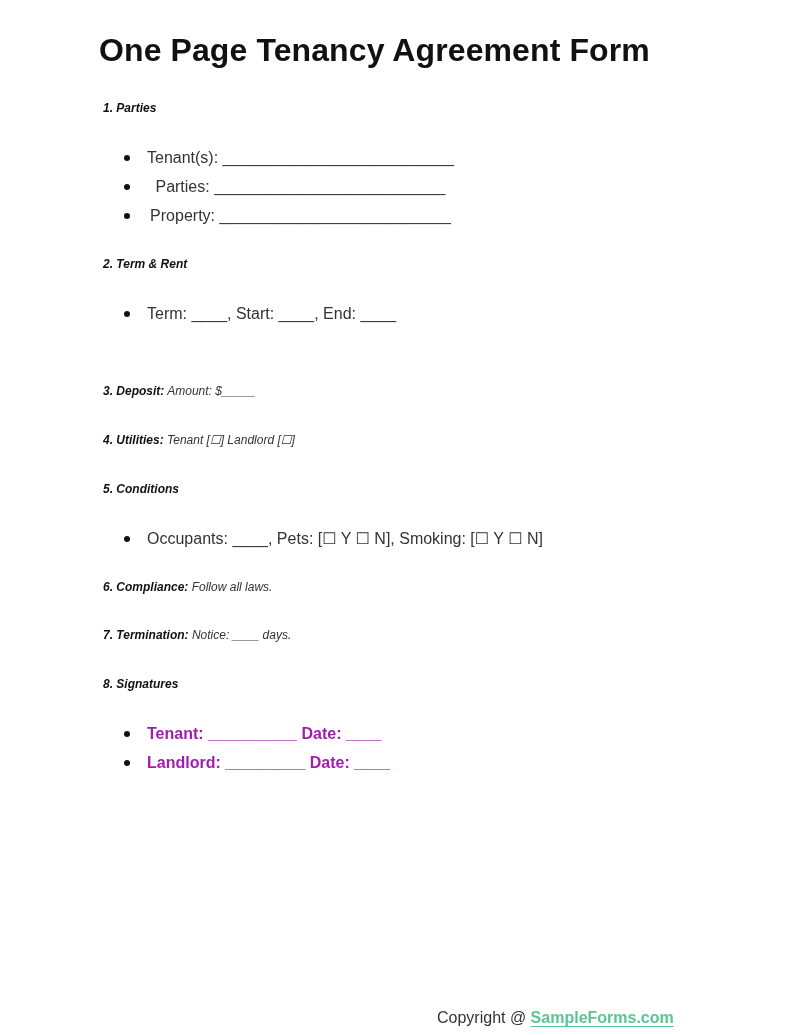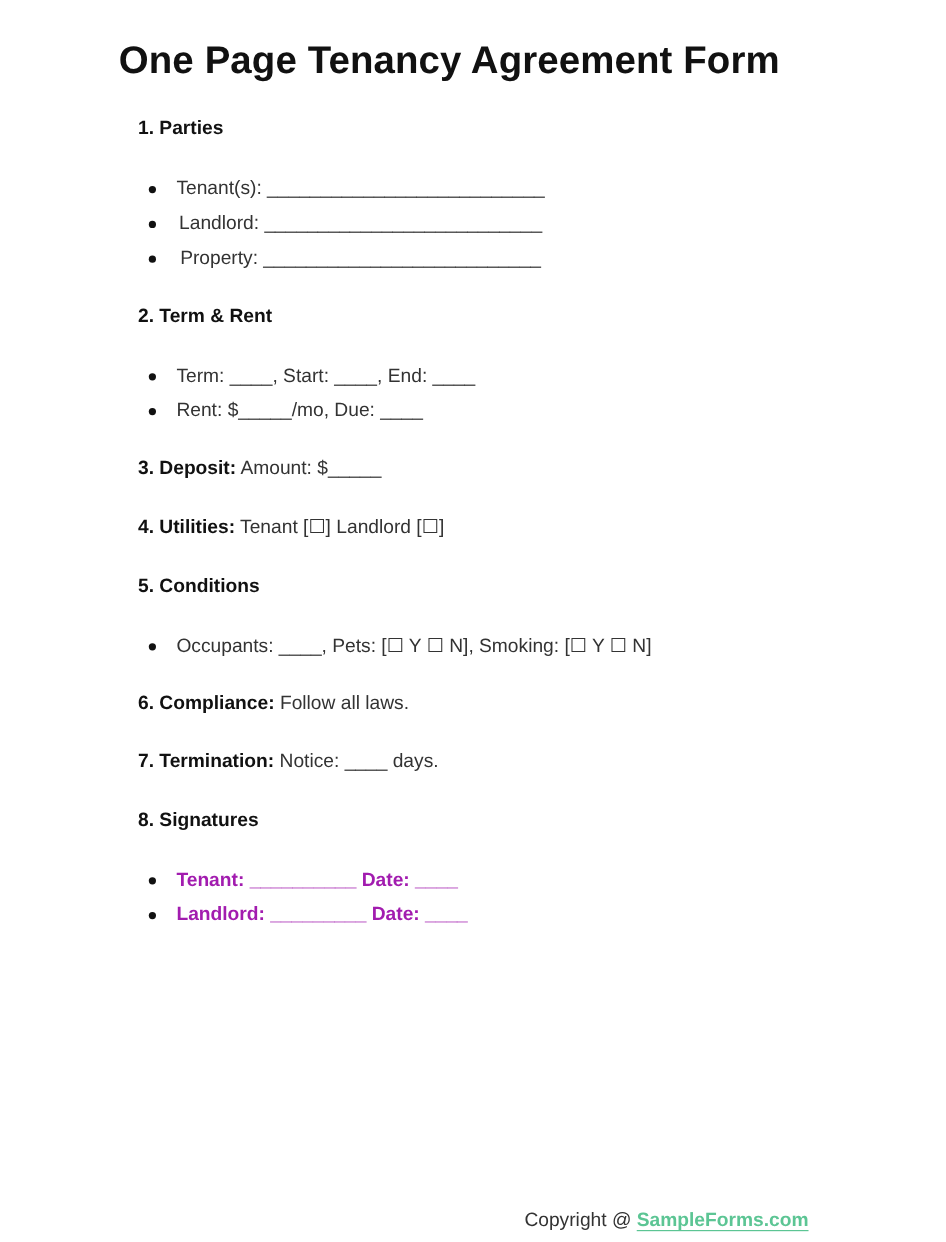--- a/index.html
+++ b/index.html
@@ -6,21 +6,21 @@
     body {
       width: 788px; height: 1035px; position: relative; overflow: hidden;
       font-family: "Liberation Sans", sans-serif; color: #333333;
     }
     .page { position: absolute; left: 99px; top: 0; width: 640px; }
     h1 {
       margin: 0; position: absolute; top: 32px; left: 0;
       font-size: 32px; font-weight: bold; color: #111111; white-space: nowrap;
       letter-spacing: 0.1px;
     }
-    .sec { position: absolute; left: 16px; font-size: 16px; line-height: 20px; white-space: nowrap; color: #333; }
+    .sec { position: absolute; left: 4px; font-size: 12px; line-height: 20px; white-space: nowrap; color: #333; font-style: italic; }
     .sec b { color: #111; font-weight: bold; }
     ul { margin: 0; padding: 0; list-style: none; position: absolute; left: 0; }
     li { position: relative; padding-left: 48px; font-size: 16px; line-height: 29px; height: 29px; white-space: nowrap; color: #333; }
     li .bullet { position: absolute; left: 25px; top: 12px; width: 6px; height: 6px; border-radius: 50%; background: #111; }
     li.bold { font-weight: bold; color: #a21caf; }
     .footer {
       position: absolute; left: 437px; top: 1008px; font-size: 16px; line-height: 20px; color: #333;
       white-space: nowrap;
     }
     .footer a { color: #5cc594; font-weight: bold; text-decoration: underline; text-underline-offset: 3px; }
@@ -29,30 +29,29 @@
 <body>
 
 <div class="page">
   <h1>One Page Tenancy Agreement Form</h1>
 
   <div class="sec" style="top:98px;">
     <b>1. Parties</b>
   </div>
   <ul style="top:143px;text-align:center;">
     <li><span class="bullet"></span><span>Tenant(s): __________________________</span></li>
-    <li><span class="bullet"></span><span>Landlord: __________________________</span></li>
+    <li><span class="bullet"></span><span>Parties: __________________________</span></li>
     <li><span class="bullet"></span><span>Property: __________________________</span></li>
   </ul>
 
   <div class="sec" style="top:254px;">
     <b>2. Term &amp; Rent</b>
   </div>
   <ul style="top:299px;">
     <li><span class="bullet"></span><span>Term: ____, Start: ____, End: ____</span></li>
-    <li><span class="bullet"></span><span>Rent: $_____/mo, Due: ____</span></li>
   </ul>
 
   <div class="sec" style="top:381px;">
     <b>3. Deposit:</b><span> Amount: $_____</span>
   </div>
 
   <div class="sec" style="top:430px;text-align:right;">
     <b>4. Utilities:</b><span> Tenant [☐] Landlord [☐]</span>
   </div>
 

